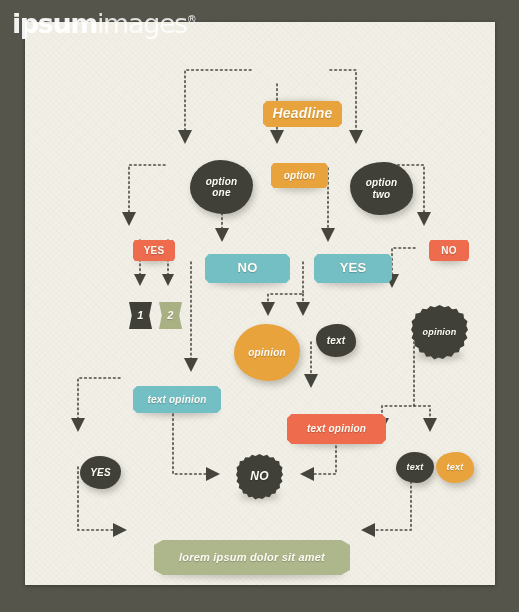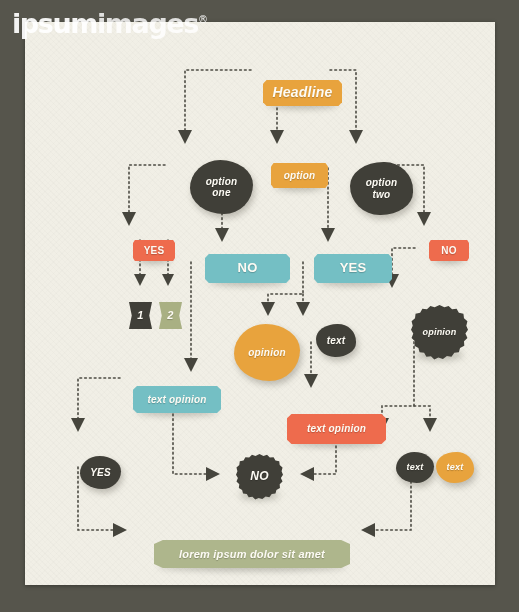--- a/index.html
+++ b/index.html
@@ -22,21 +22,21 @@
     top: 10px;
     z-index: 60;
     font-size: 27px;
     font-weight: bold;
     letter-spacing: -1.4px;
     color: rgba(255,255,255,0.93);
     font-family: "DejaVu Sans", sans-serif;
     pointer-events: none;
     line-height: 1;
   }
-  #watermark .thin { font-weight: bold; color: rgba(255,255,255,0.82); }
+  #watermark .thin { font-weight: normal; color: rgba(255,255,255,0.82); }
   #watermark .reg  { font-size: 10px; vertical-align: super; font-weight: normal; }
 
   
   #panel {
     position: absolute;
     left: 25px;
     top: 22px;
     width: 470px;
     height: 563px;
     background:
@@ -191,21 +191,21 @@
 
     <path d="M53,445 L53,508 L90,508"></path>
     <polygon points="88,501 88,515 102,508"></polygon>
 
     <path d="M386,445 L386,508 L348,508"></path>
     <polygon points="350,501 350,515 336,508"></polygon>
   </svg>
 
   <div class="ribbon-wrap" style="left:238px;top:58px;width:79px;height:26px;">
     <div class="ribbon-shadow"></div>
-    <div class="ribbon-inner node" style="background:#e8a33d;font-size:14px;">
+    <div class="ribbon-inner node" style="background:#e8a33d;font-size:14px;margin-top:21px;">
       <span>Headline</span>
     </div>
   </div>
 
   <div class="node blob" style="left:165px;top:138px;width:63px;height:54px;background:#403f38;font-size:10px;">
     <span style="white-space:pre-line;">option
 one</span>
   </div>
 
   <div class="ribbon-wrap" style="left:246px;top:141px;width:57px;height:25px;">
@@ -297,20 +297,20 @@
   </div>
 
   <div class="node blob" style="left:371px;top:430px;width:38px;height:31px;background:#403f38;font-size:9px;">
     <span>text</span>
   </div>
 
   <div class="node blob blob2" style="left:411px;top:430px;width:38px;height:31px;background:#e8a33d;font-size:9px;">
     <span>text</span>
   </div>
 
-  <div class="ribbon-wrap" style="left:129px;top:518px;width:196px;height:28px;">
+  <div class="ribbon-wrap" style="left:129px;top:518px;width:196px;height:35px;">
     <div class="ribbon-shadow"></div>
     <div class="ribbon-inner node" style="background:#aeb68c;font-size:11px;">
       <span>lorem ipsum dolor sit amet</span>
     </div>
   </div>
 
 </div>
 
 </body></html>

